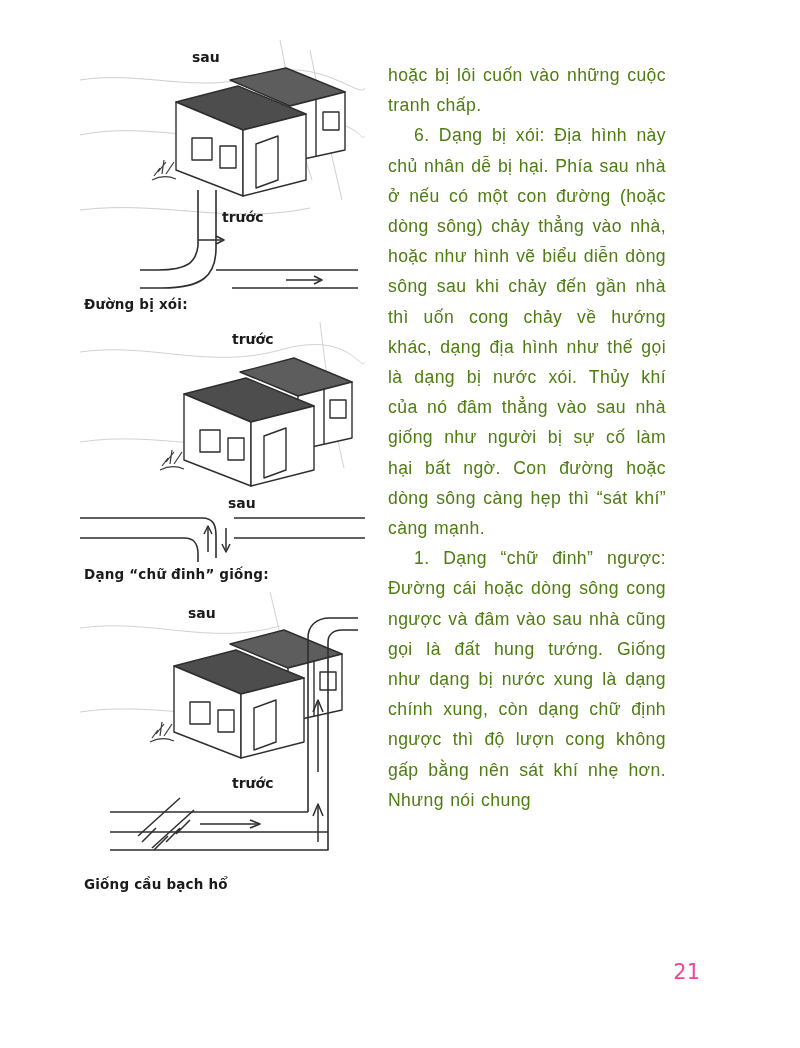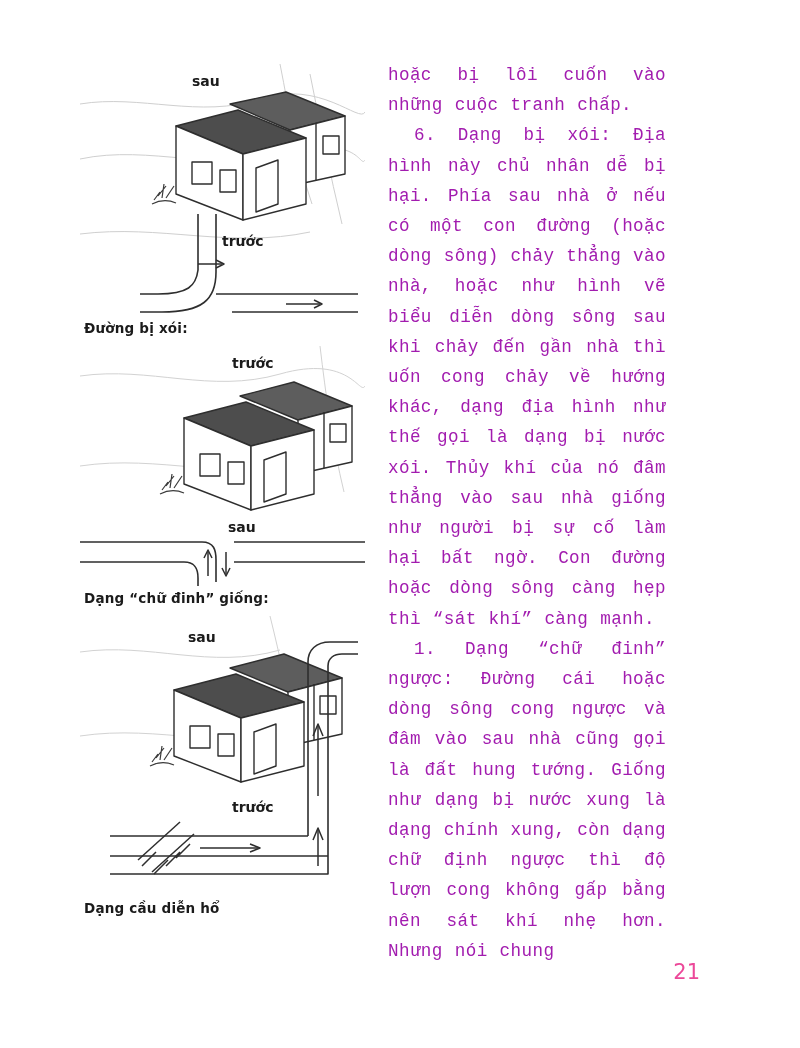--- a/index.html
+++ b/index.html
@@ -19,21 +19,21 @@
     position: absolute;
     left: 0; top: 0;
     width: 800px;
     height: 1048px;
   }
 
   
   .left-col {
     position: absolute;
     left: 80px;
-    top: 64px;
+    top: 40px;
     width: 290px;
   }
 
   .figure-block { position: relative; margin-bottom: 6px; }
 
   .figure-caption {
     font-size: 13.5px;
     font-weight: bold;
     color: #1b1b1b;
     letter-spacing: 0.2px;
@@ -52,24 +52,24 @@
   }
 
   
   .right-col {
     position: absolute;
     left: 388px;
     top: 60px;
     width: 278px;
   }
   .body-par {
-    font-family: Liberation Mono, monospace;
+    font-family: Liberation Sans, sans-serif;
     font-size: 17.6px;
     line-height: 30.2px;
-    color: #a21caf;
+    color: #4d7c0f;
     text-align: justify;
     text-align-last: left;
     margin: 0 0 0 0;
     letter-spacing: 0.4px;
     word-spacing: 1px;
   }
   .body-par + .body-par { text-indent: 26px; }
 
   
   .page-number {
@@ -262,21 +262,21 @@
             <path d="M233 120 L238 108 L243 120" fill="none"></path>
             <path d="M238 250 L238 214"></path>
             <path d="M233 224 L238 212 L243 224" fill="none"></path>
             <path d="M120 232 L178 232"></path>
             <path d="M170 228 L180 232 L170 236" fill="none"></path>
           </g>
         </g>
         <text class="lbl" x="108" y="26">sau</text>
         <text class="lbl" x="152" y="196">trước</text>
       </svg>
-      <div class="figure-caption">Dạng cầu diễn hổ</div>
+      <div class="figure-caption">Giống cầu bạch hổ</div>
     </div>
 
   </div>
 
   <div class="right-col">
     <p class="body-par">hoặc bị lôi cuốn vào những cuộc tranh chấp.</p>
     <p class="body-par">6. Dạng bị xói: Địa hình này chủ nhân dễ bị hại. Phía sau nhà ở nếu có một con đường (hoặc dòng sông) chảy thẳng vào nhà, hoặc như hình vẽ biểu diễn dòng sông sau khi chảy đến gần nhà thì uốn cong chảy về hướng khác, dạng địa hình như thế gọi là dạng bị nước xói. Thủy khí của nó đâm thẳng vào sau nhà giống như người bị sự cố làm hại bất ngờ. Con đường hoặc dòng sông càng hẹp thì “sát khí” càng mạnh.</p>
     <p class="body-par">1. Dạng “chữ đinh” ngược: Đường cái hoặc dòng sông cong ngược và đâm vào sau nhà cũng gọi là đất hung tướng. Giống như dạng bị nước xung là dạng chính xung, còn dạng chữ định ngược thì độ lượn cong không gấp bằng nên sát khí nhẹ hơn. Nhưng nói chung</p>
   </div>
 

